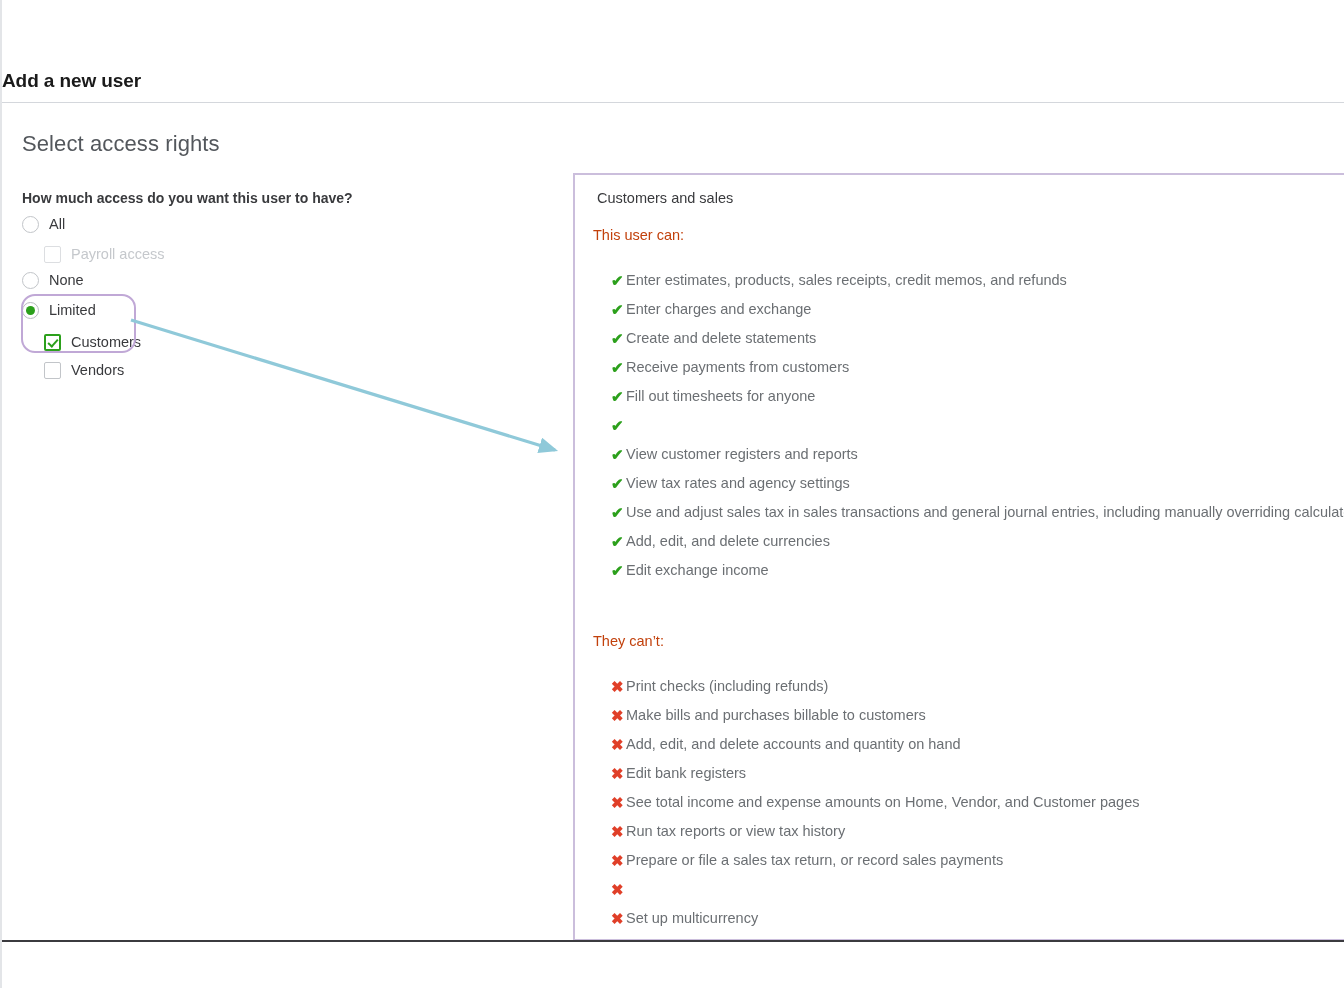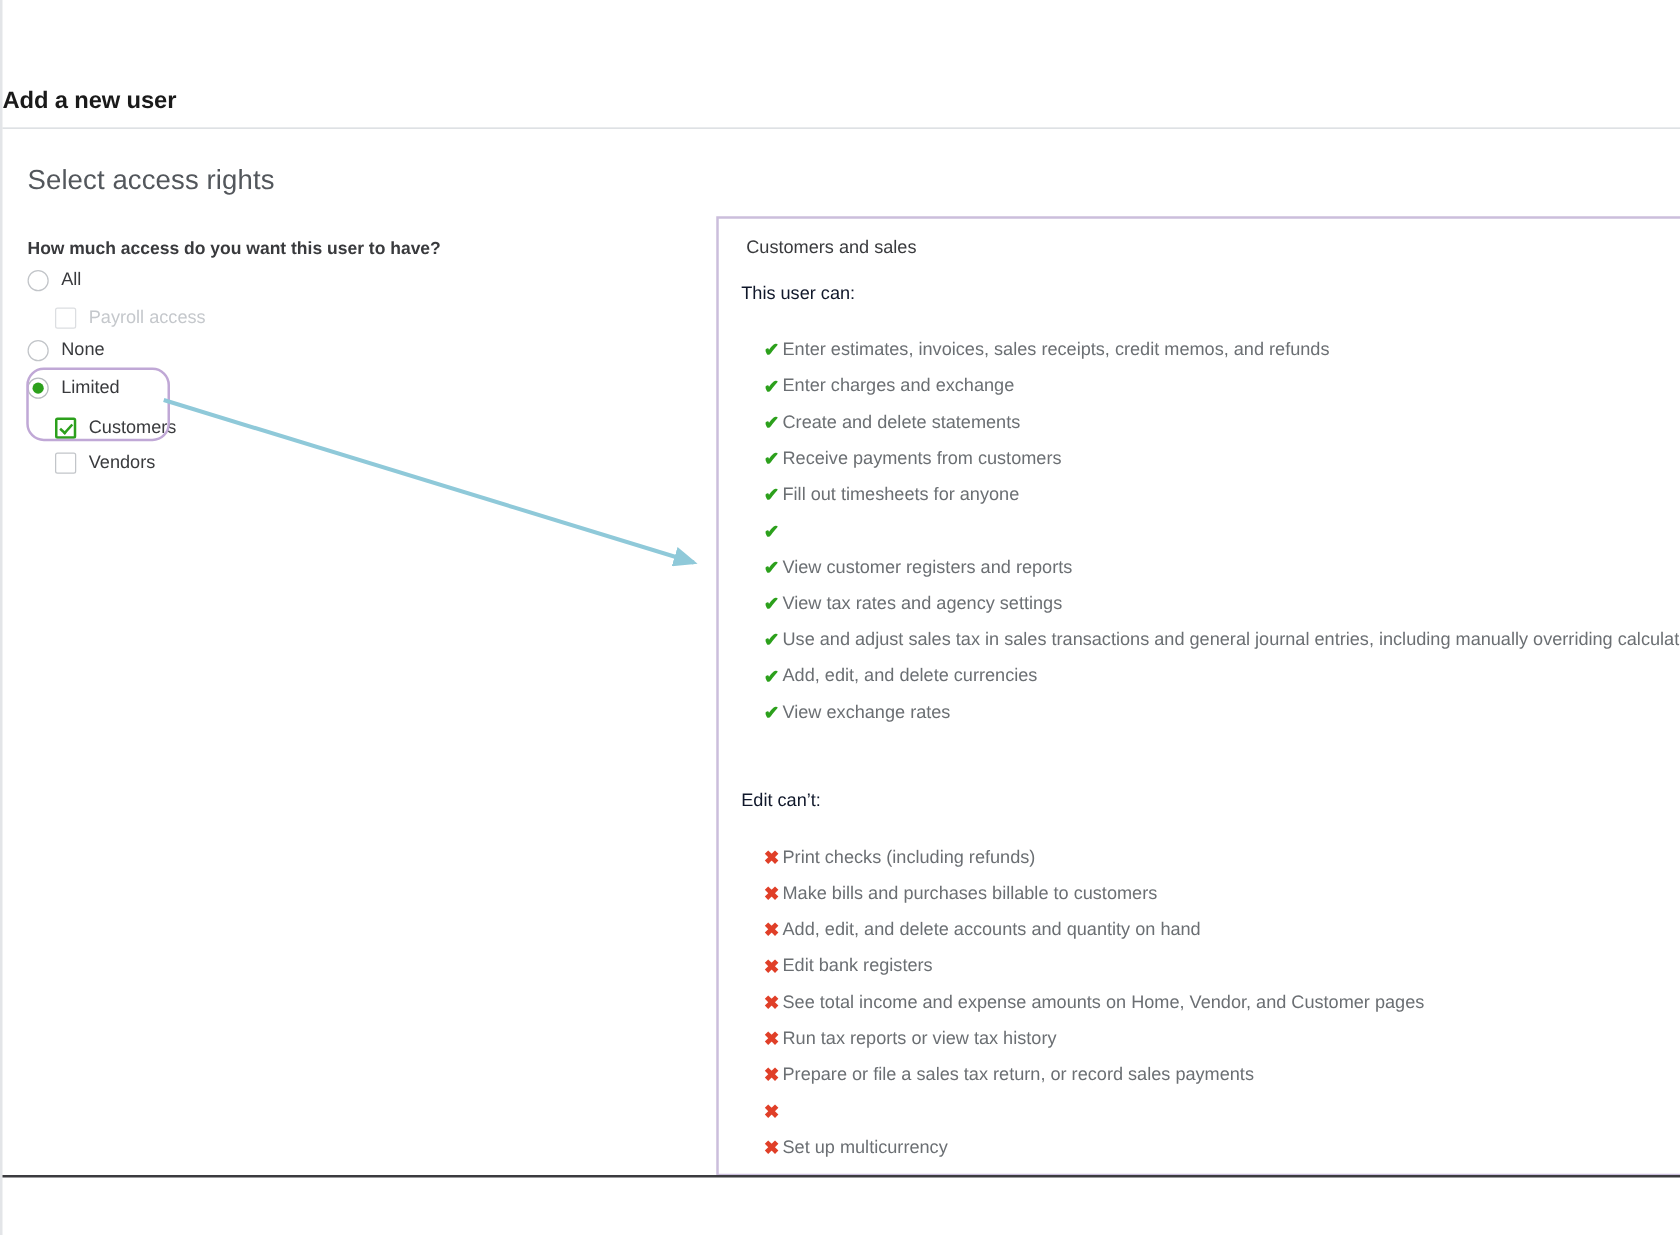--- a/index.html
+++ b/index.html
@@ -192,21 +192,21 @@
     top: 15px;
     font-size: 14.5px;
     color: #393a3d;
     white-space: nowrap;
   }
 
   .list-heading {
     position: absolute;
     left: 18px;
     font-size: 14.5px;
-    color: #0f172a;
+    color: #c2410c;
     white-space: nowrap;
   }
   #can-heading  { top: 52px; }
   #cant-heading { top: 458px; }
 
   .rights-list {
     position: absolute;
     left: 36px;
     margin: 0;
     padding: 0;
@@ -290,21 +290,21 @@
   </svg>
 
   <div id="rights-panel">
 
     <div id="panel-title">Customers and sales</div>
 
     <div class="list-heading" id="can-heading">This user can:</div>
     <ul class="rights-list" id="can-list">
         <li>
           <span class="mark yes">✔</span>
-          <span class="item-text">Enter estimates, invoices, sales receipts, credit memos, and refunds</span>
+          <span class="item-text">Enter estimates, products, sales receipts, credit memos, and refunds</span>
         </li>
         <li>
           <span class="mark yes">✔</span>
           <span class="item-text">Enter charges and exchange</span>
         </li>
         <li>
           <span class="mark yes">✔</span>
           <span class="item-text">Create and delete statements</span>
         </li>
         <li>
@@ -329,25 +329,25 @@
         <li>
           <span class="mark yes">✔</span>
           <span class="item-text">Use and adjust sales tax in sales transactions and general journal entries, including manually overriding calculated tax amounts</span>
         </li>
         <li>
           <span class="mark yes">✔</span>
           <span class="item-text">Add, edit, and delete currencies</span>
         </li>
         <li>
           <span class="mark yes">✔</span>
-          <span class="item-text">View exchange rates</span>
+          <span class="item-text">Edit exchange income</span>
         </li>
       </ul>
 
-    <div class="list-heading" id="cant-heading">Edit can’t:</div>
+    <div class="list-heading" id="cant-heading">They can’t:</div>
     <ul class="rights-list" id="cant-list">
         <li>
           <span class="mark no">✖</span>
           <span class="item-text">Print checks (including refunds)</span>
         </li>
         <li>
           <span class="mark no">✖</span>
           <span class="item-text">Make bills and purchases billable to customers</span>
         </li>
         <li>

